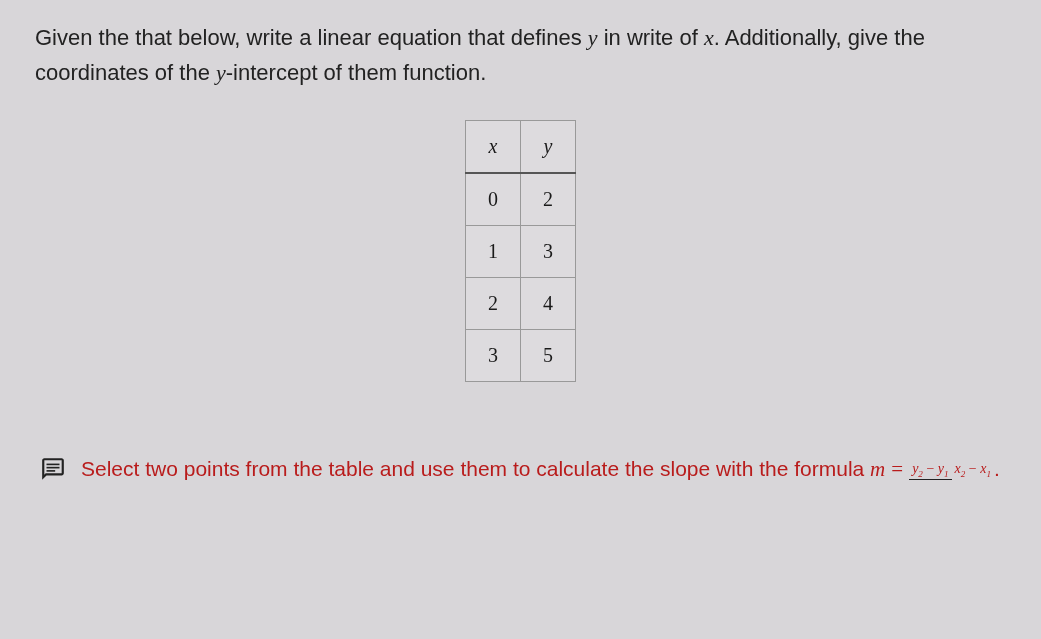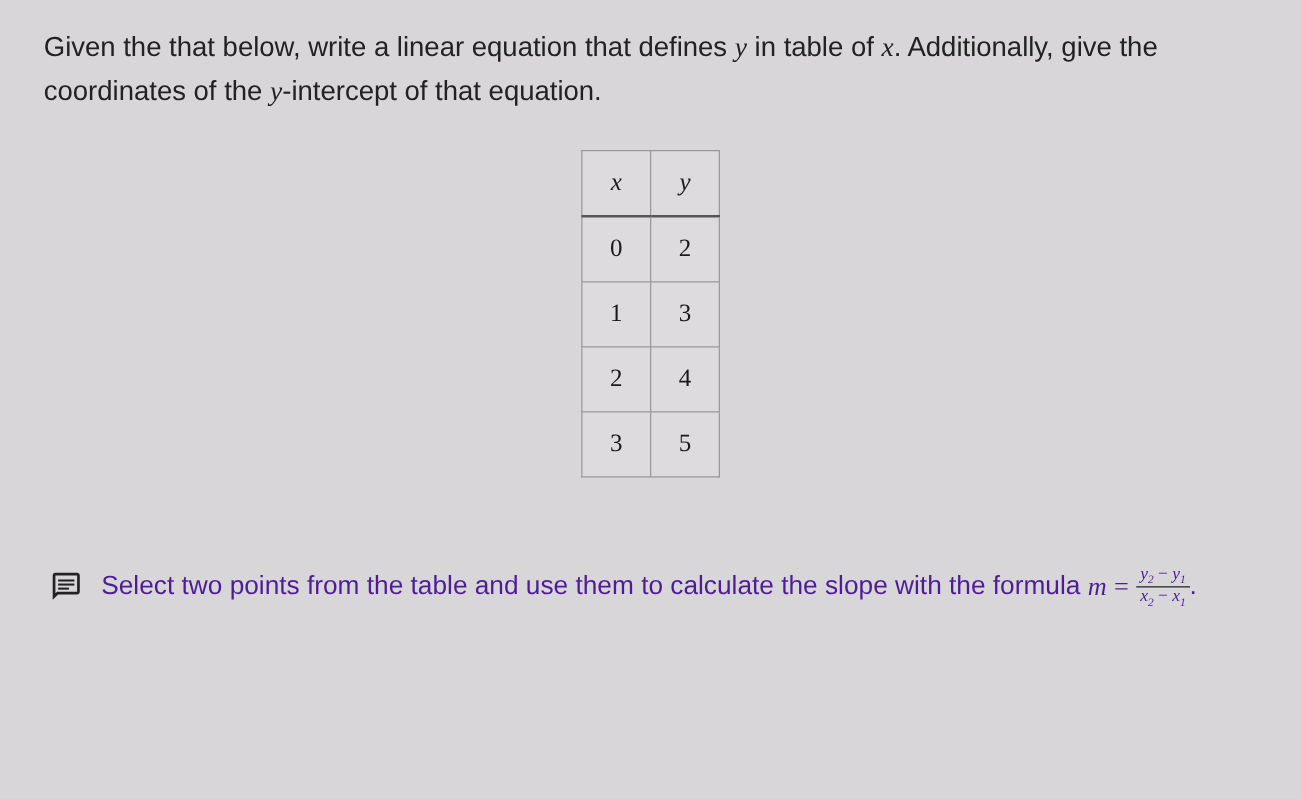--- a/index.html
+++ b/index.html
@@ -52,42 +52,42 @@
     table tr:first-child th {
       border-bottom: 2px solid #555;
     }
     .hint-section {
       display: flex;
       align-items: flex-start;
       gap: 15px;
       font-size: 21px;
       line-height: 1.6;
       font-family: 'Segoe UI', Arial, sans-serif;
-      color: #4c1d95;
+      color: #b91c1c;
       padding-left: 5px;
     }
     .hint-icon {
       flex-shrink: 0;
       width: 26px;
       height: 26px;
       margin-top: 4px;
     }
     .hint-text {
       flex: 1;
     }
     .formula {
       font-family: Georgia, 'Times New Roman', serif;
       font-style: italic;
       display: inline-flex;
       align-items: center;
       gap: 6px;
     }
     .fraction {
       display: inline-flex;
-      flex-direction: column;
+      flex-direction: row;
       align-items: center;
       font-size: 14px;
       vertical-align: middle;
       line-height: 1.1;
       font-style: italic;
       font-family: Liberation Serif, serif;
     }
     .fraction .num {
       border-bottom: 1px solid #222;
       padding: 0 3px;
@@ -98,21 +98,21 @@
     }
     .sub {
       font-size: 0.65em;
       vertical-align: sub;
     }
   </style>
 </head>
 <body>
 
 <div class="question">
-  <span>Given the that below, write a linear equation that defines </span><span class="math-var">y</span><span> in table of </span><span class="math-var">x</span><span>. Additionally, give the coordinates of the </span><span class="math-var">y</span><span>-intercept of that equation.</span>
+  <span>Given the that below, write a linear equation that defines </span><span class="math-var">y</span><span> in write of </span><span class="math-var">x</span><span>. Additionally, give the coordinates of the </span><span class="math-var">y</span><span>-intercept of them function.</span>
 </div>
 
 <div class="table-container">
   <table>
     <tbody>
         <tr>
       <th>x</th>
       <th>y</th>
     </tr>
     <tr>

